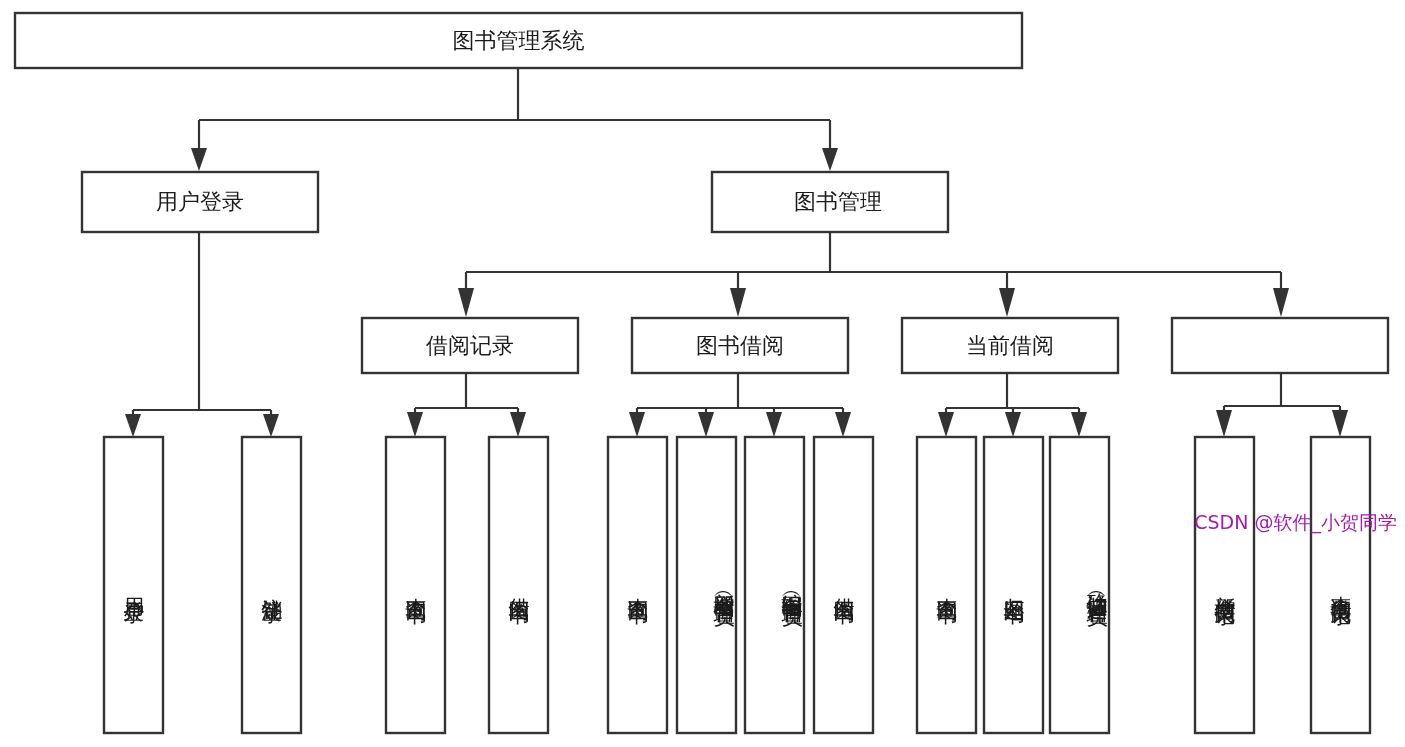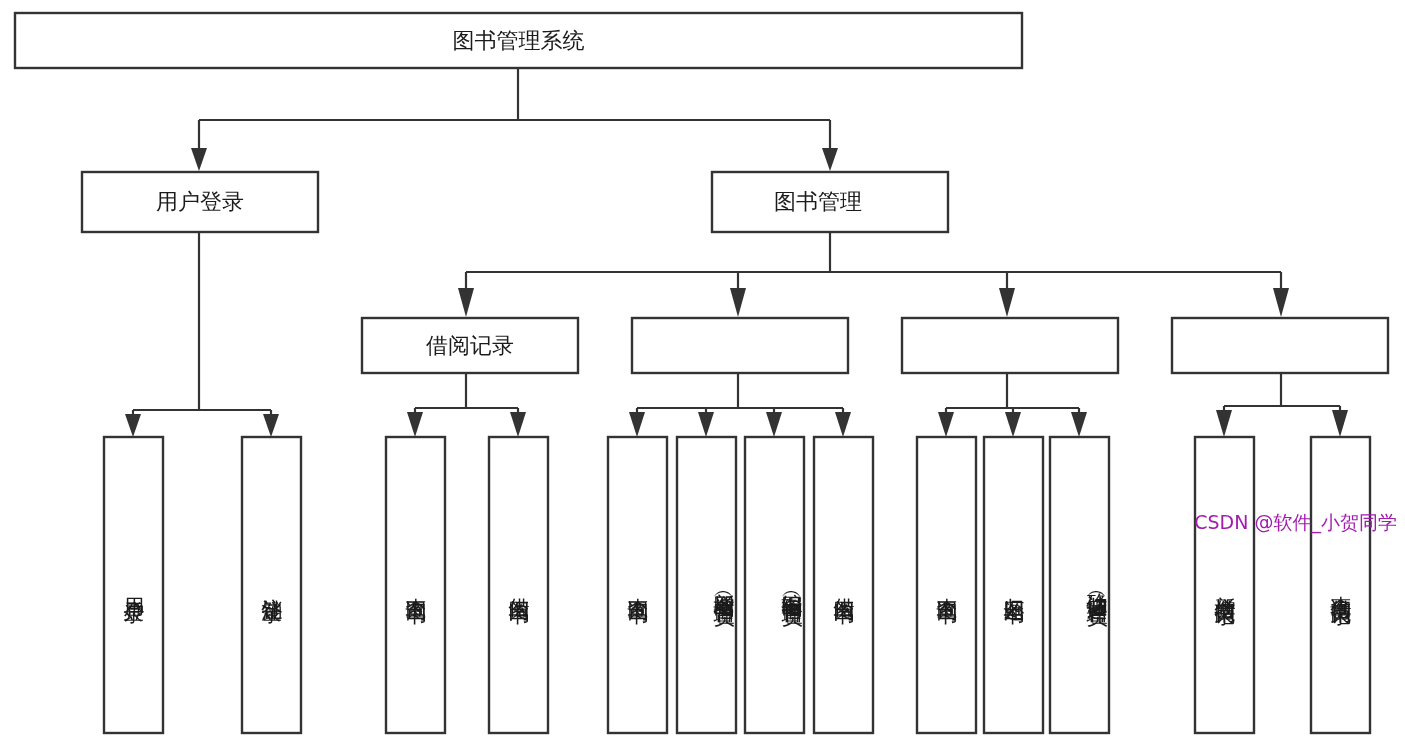--- a/index.html
+++ b/index.html
@@ -177,23 +177,25 @@
     <rect class="node-box" x="984" y="437" width="59" height="296"></rect>
     <rect class="node-box" x="1050" y="437" width="59" height="296"></rect>
 
     <rect class="node-box" x="1195" y="437" width="59" height="296"></rect>
     <rect class="node-box" x="1311" y="437" width="59" height="296"></rect>
   </svg>
 
   <div class="hbox-label" style="left:15px; top:13px; width:1007px; height:55px;">图书管理系统</div>
 
   <div class="hbox-label" style="left:82px; top:172px; width:236px; height:60px;">用户登录</div>
-  <div class="hbox-label" style="left:700px; top:172px; width:236px; height:60px;">图书管理</div>
+  <div class="hbox-label" style="left:720px; top:172px; width:236px; height:60px;">图书管理</div>
 
   <div class="hbox-label" style="left:362px; top:318px; width:216px; height:55px;">借阅记录</div>
+  <div class="hbox-label" style="left:632px; top:318px; width:216px; height:55px;">图书借阅</div>
+  <div class="hbox-label" style="left:902px; top:318px; width:216px; height:55px;">当前借阅</div>
 
   <div class="vbox-label" style="left:104px; top:437px; width:59px; height:296px;">用户登录</div>
   <div class="vbox-label" style="left:242px; top:437px; width:59px; height:296px;">注销登录</div>
 
   <div class="vbox-label" style="left:386px; top:437px; width:59px; height:296px;">查询图书</div>
   <div class="vbox-label" style="left:489px; top:437px; width:59px; height:296px;">借阅图书</div>
 
   <div class="vbox-label" style="left:608px; top:437px; width:59px; height:296px;">查询图书</div>
   <div class="vbox-label" style="left:677px; top:443px; width:59px; height:284px; align-items:flex-start;">新增图书（管理员）</div>
   <div class="vbox-label" style="left:745px; top:443px; width:59px; height:284px; align-items:flex-start;">编辑图书（管理员）</div>

